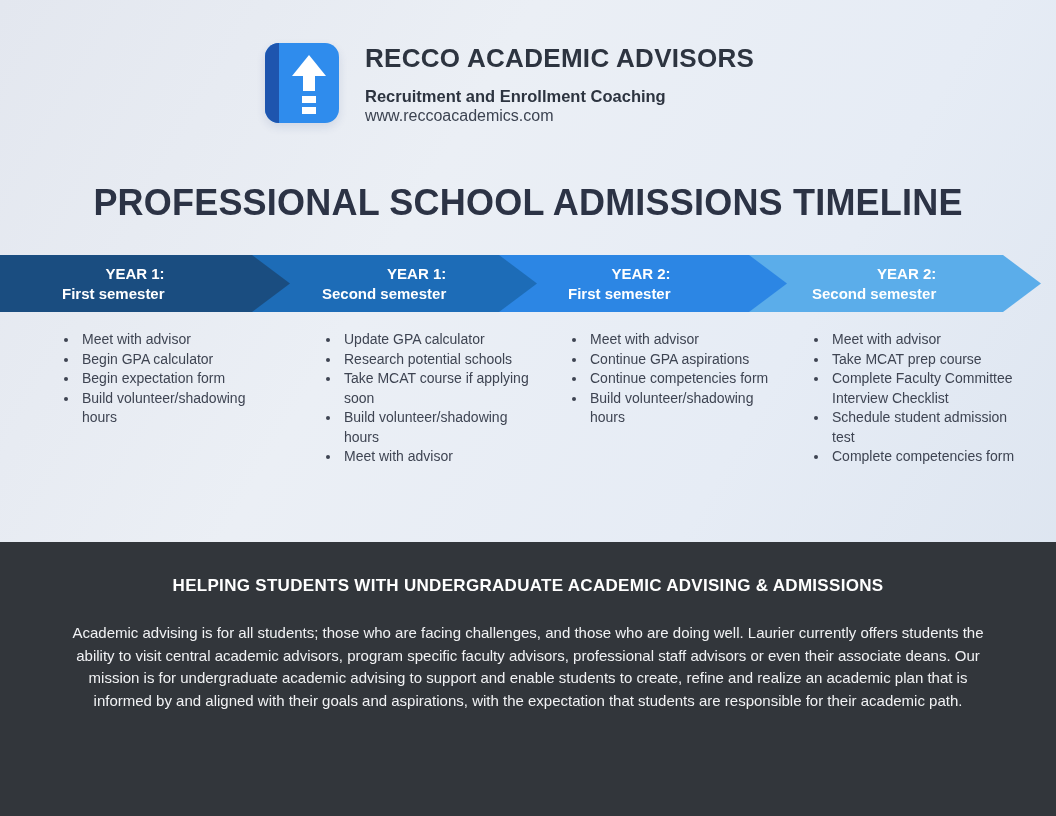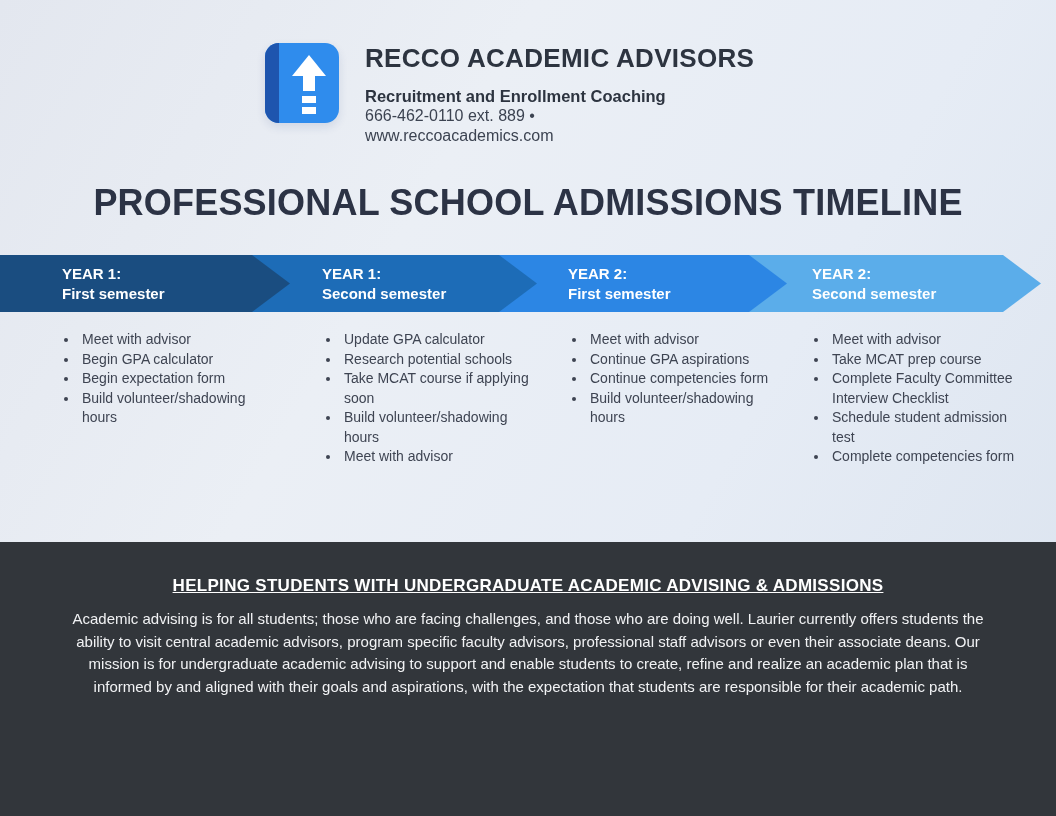--- a/index.html
+++ b/index.html
@@ -30,21 +30,21 @@
   .brand-tagline{font-size:16.5px;font-weight:700;color:#2d3440;margin-top:12px;line-height:20px;}
   .brand-contact{font-size:16px;color:#3c4351;line-height:20px;}
 
   
   .main-title{
     position:absolute;left:0;top:182px;width:100%;text-align:center;
     font-size:36px;font-weight:800;color:#2c3345;letter-spacing:0.2px;
   }
 
   
-  .band{position:absolute;left:0;top:255px;width:1056px;height:57px;}
+  .band{position:absolute;left:0;top:255px;width:1056px;height:57px;text-align:right;}
   .chevron{
     position:absolute;top:0;height:57px;
     clip-path:polygon(0% 0%, calc(100% - 38px) 0%, 100% 50%, calc(100% - 38px) 100%, 0% 100%);
   }
   .chevron .label{position:absolute;top:9px;color:#ffffff;font-weight:700;font-size:15px;line-height:19.5px;}
   .chev-1{left:0;width:290px;z-index:4;}
   .chev-2{left:250px;width:287px;z-index:3;}
   .chev-3{left:497px;width:290px;z-index:2;}
   .chev-4{left:745px;width:296px;z-index:1;}
   .chev-1 .label{left:62px;}
@@ -65,24 +65,24 @@
     padding-left:3px;margin:0;
   }
 
   
   .footer{
     position:absolute;left:0;top:542px;width:1056px;height:274px;
     color:#ffffff;
   }
   .footer-heading{
     margin-top:34px;text-align:center;
-    font-size:17px;font-weight:700;letter-spacing:0.3px;color:#ffffff;text-decoration:underline;
+    font-size:17px;font-weight:700;letter-spacing:0.3px;color:#ffffff;
   }
   .footer-paragraph{
-    width:912px;margin:12px auto 0 auto;text-align:center;
+    width:912px;margin:26px auto 0 auto;text-align:center;
     font-size:15px;line-height:22.5px;color:#f1f2f4;
   }
   .footer-sources{
     margin-top:25px;text-align:center;
     font-size:10px;color:#ebecee;letter-spacing:0.1px;
   }
 </style>
 </head>
 <body>
 
@@ -96,21 +96,20 @@
         <polygon points="13,33 30,12 47,33" fill="#ffffff"></polygon>
         <rect x="24" y="33" width="12" height="15" fill="#ffffff"></rect>
         <rect x="23" y="53" width="14" height="7" fill="#ffffff"></rect>
         <rect x="23" y="64" width="14" height="7" fill="#ffffff"></rect>
       </svg>
     </div>
 
     <div class="brand-block">
       <div class="brand-name">RECCO ACADEMIC ADVISORS</div>
       <div class="brand-tagline">Recruitment and Enrollment Coaching</div>
-      <div class="brand-contact">666-462-0110 ext. 889 •</div>
       <div class="brand-contact">www.reccoacademics.com</div>
     </div>
 
     <div class="main-title">PROFESSIONAL SCHOOL ADMISSIONS TIMELINE</div>
 
     <div class="band">
       <div class="chevron chev-1" style="background: rgb(26, 77, 128);">
         <div class="label">
           <div>YEAR 1:</div>
           <div>First semester</div>

